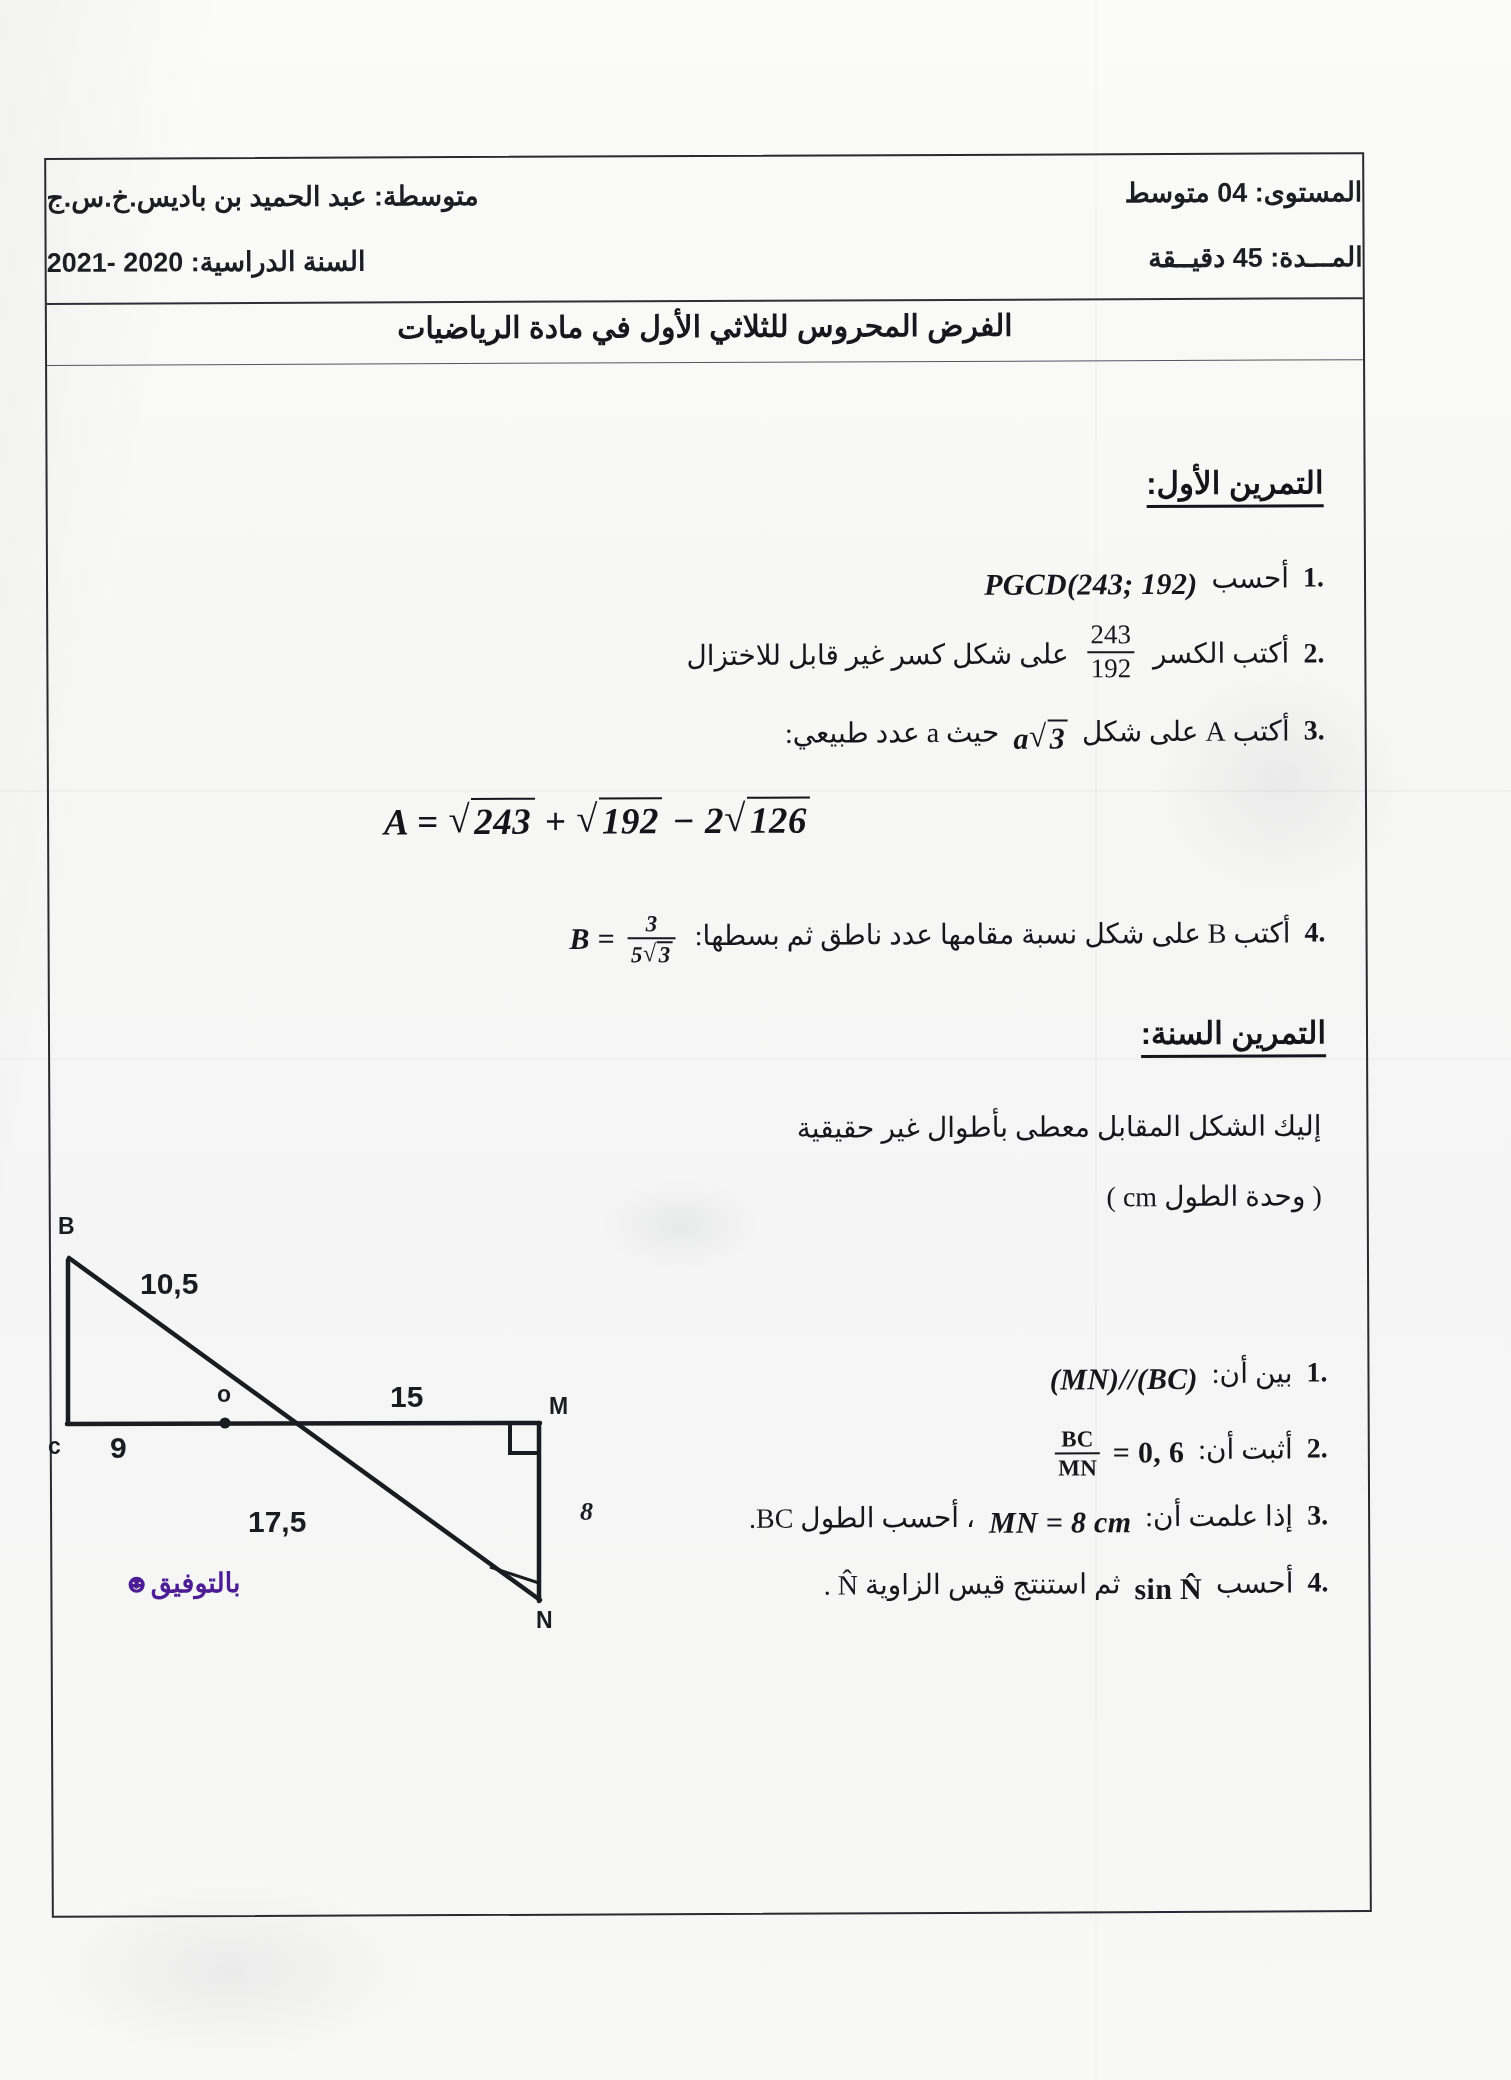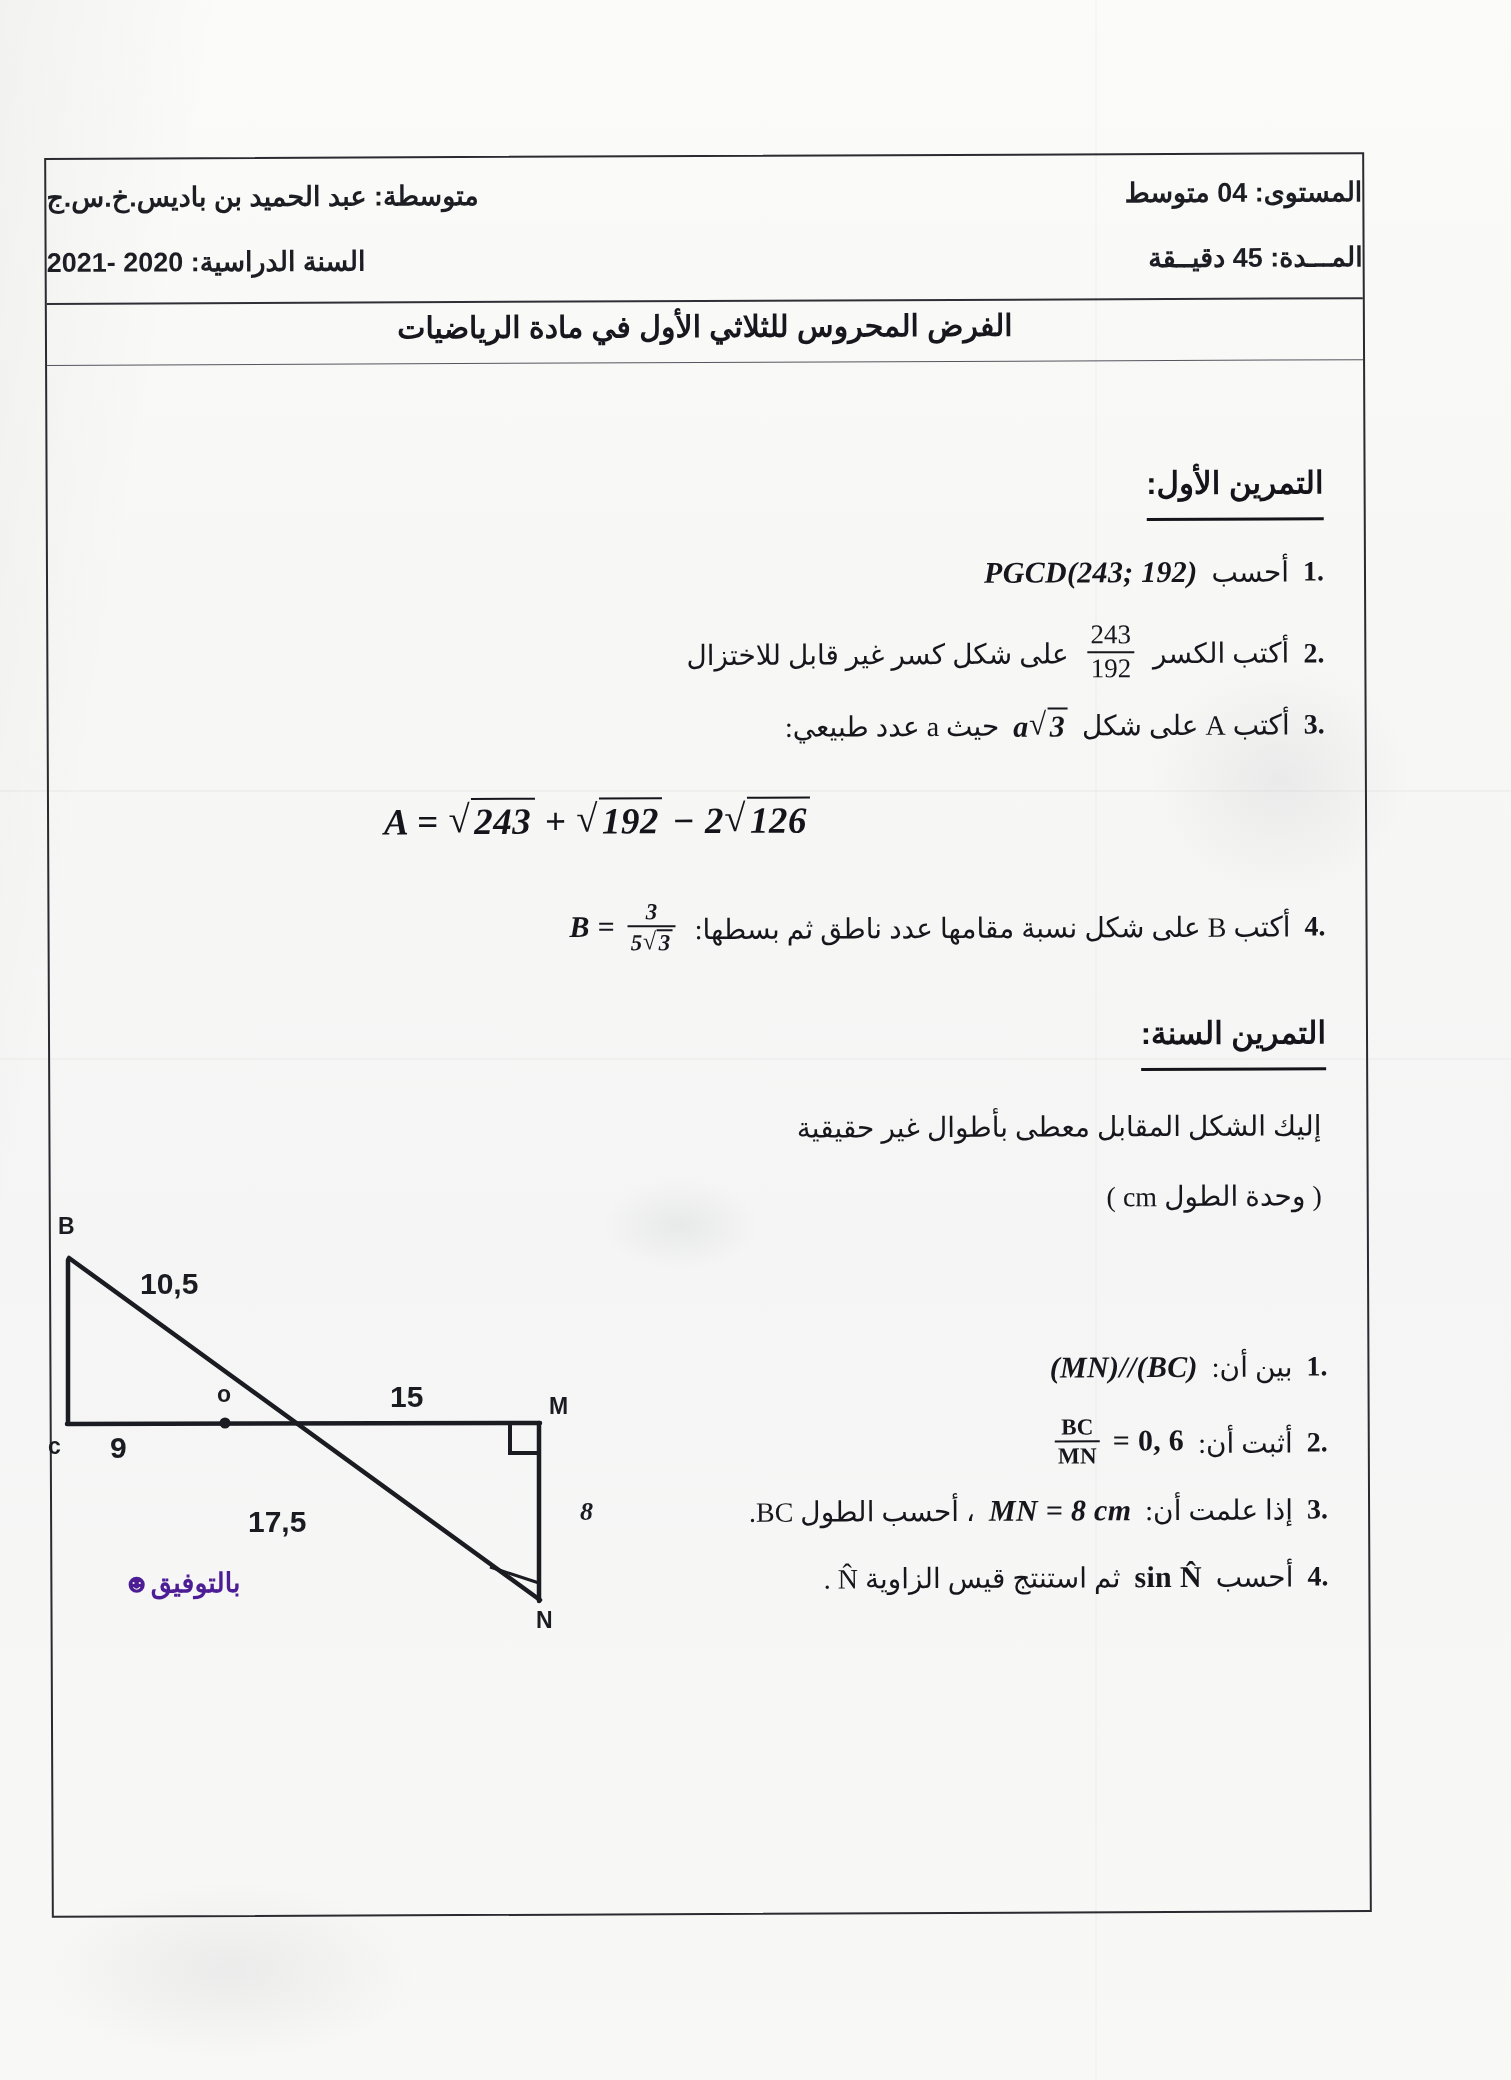--- a/index.html
+++ b/index.html
@@ -48,33 +48,33 @@
     position:absolute;left:0;right:0;text-align:center;
     font-family:"Liberation Sans", sans-serif;font-weight:bold;
     font-size:30px;color:#17171d;direction:rtl;
   }
 
   
   .ex-title{
     position:absolute;right:40px;direction:rtl;
     font-family:"Liberation Sans", sans-serif;font-weight:bold;
     font-size:31px;color:#14141a;
-    border-bottom:3px solid #14141a;padding-bottom:16px;
+    border-bottom:3px solid #14141a;padding-bottom:3px;
   }
   .q{
     position:absolute;direction:rtl;text-align:right;
     font-family:"Liberation Serif", serif;
     font-size:28px;color:#16161c;
     display:flex;flex-direction:row;align-items:center;gap:14px;
     white-space:nowrap;
   }
   .qnum{font-family:"Liberation Serif",serif;font-size:28px;font-weight:600;}
   .qtext{}
   .math{font-family:"Liberation Serif", serif;font-weight:bold;font-style:italic;
-         font-size:30px;letter-spacing:.3px;direction:ltr;display:inline-block;}
+         font-size:30px;letter-spacing:.3px;direction:ltr;display:inline-block;margin-top:12px;}
   .math.up{font-style:normal;}
   .bigmath{
     position:absolute;direction:ltr;
     font-family:"Liberation Serif", serif;font-weight:bold;font-style:italic;
     font-size:37px;color:#14141a;letter-spacing:.5px;
   }
 
   
   .frac{display:inline-flex;flex-direction:column;align-items:center;
         vertical-align:middle;direction:ltr;margin:0 5px;position:relative;top:-2px;}

